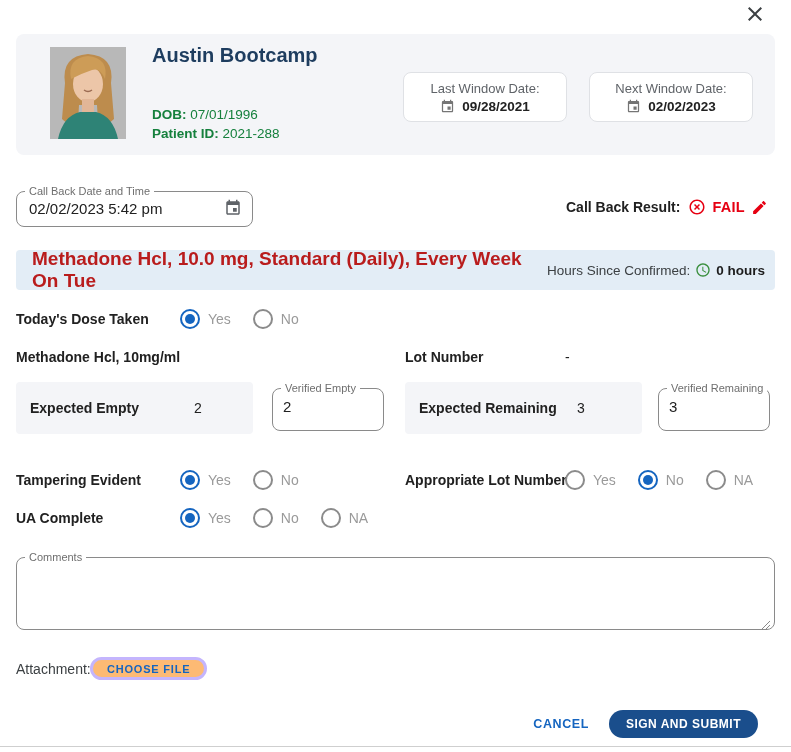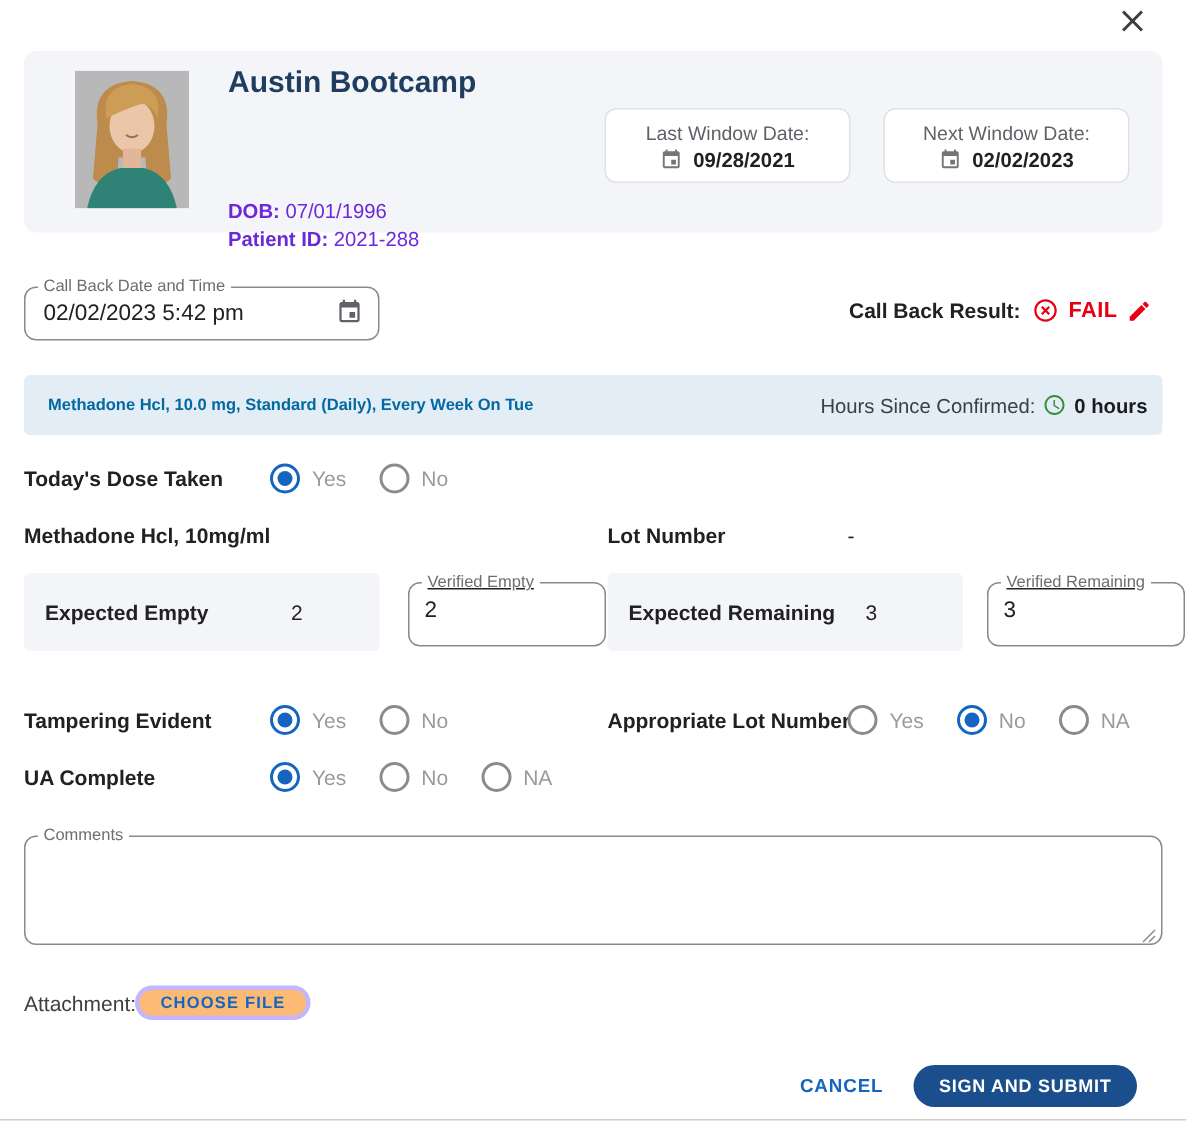--- a/index.html
+++ b/index.html
@@ -14,21 +14,21 @@
 
   .abs { position:absolute; }
 
   
   .close-btn { position:absolute; left:743px; top:2px; width:24px; height:24px; cursor:pointer; color:#3c4043; }
 
   
   .header-card { position:absolute; left:16px; top:34px; width:759px; height:121px; background:#f4f5f8; border-radius:8px; }
   .photo { position:absolute; left:34px; top:13px; width:76px; height:92px; overflow:hidden; }
   .patient-name { position:absolute; left:136px; top:10px; font-size:20px; font-weight:bold; color:#1e3d5f; }
-  .pid-row { position:absolute; left:136px; font-size:13.5px; color:#6d28d9;margin-top:26px; }
+  .pid-row { position:absolute; left:136px; font-size:13.5px; color:#15803d; }
   .pid-row b { font-weight:bold; }
   .window-card { position:absolute; top:38px; width:164px; height:50px; background:#fff; border:1px solid #dfe1e5; border-radius:8px;
                  display:flex; flex-direction:column; align-items:center; justify-content:center; gap:3px; }
   .window-card .wlabel { font-size:13px; color:#5f6368; }
   .window-card .wdate-row { display:flex; align-items:center; gap:7px; }
   .window-card .wdate { font-size:13.5px; font-weight:bold; color:#212121; }
   .cal-icon { width:15px; height:15px; color:#757575; flex:0 0 auto; }
 
   
   fieldset.outlined { position:absolute; border:1px solid #8a8a8a; border-radius:8px; background:#fff; }
@@ -45,21 +45,21 @@
   
   .cb-result { position:absolute; top:196px; right:23px; height:22px; display:flex; align-items:center; gap:6px; }
   .cb-result .cbr-label { font-size:14px; font-weight:bold; color:#212121; margin-right:2px; }
   .cbr-icon { width:18px; height:18px; color:#e60012; }
   .cbr-value { font-size:14.5px; font-weight:bold; color:#e60012; letter-spacing:0.3px;text-align:center; }
   .edit-icon { width:17px; height:17px; color:#e60012; cursor:pointer; }
 
   
   .dose-bar { position:absolute; left:16px; top:250px; width:759px; height:40px; background:#e3edf6; border-radius:4px;
               display:flex; align-items:center; padding:0 10px 0 16px; }
-  .dose-summary { font-size:11px; font-weight:bold; color:#0369a1; flex:1; }
+  .dose-summary { font-size:19px; font-weight:bold; color:#b91c1c; flex:1; }
   .hours-row { display:flex; align-items:center; gap:5px; }
   .hours-label { font-size:13.5px; color:#3c4043; }
   .clock-icon { width:16px; height:16px; color:#388e3c; }
   .hours-value { font-size:13.5px; font-weight:bold; color:#1c1c1c; }
 
   
   .sec-label { position:absolute; font-size:14px; font-weight:bold; color:#212121; line-height:24px; }
 
   
   .radio-group { position:absolute; display:flex; align-items:center; height:24px; }
@@ -68,21 +68,21 @@
   .radio.checked { border-color:#1565c0; }
   .radio.checked::after { content:""; width:10px; height:10px; border-radius:50%; background:#1565c0; }
   .rlabel { font-size:14px; color:#9a9a9a; margin-left:8px; margin-right:22px; }
   .rlabel:last-child { margin-right:0; }
 
   
   .gray-box { position:absolute; height:52px; background:#f4f5f8; border-radius:4px; display:flex; align-items:center; }
   .gray-box .gb-label { font-size:14px; font-weight:bold; color:#212121; margin-left:14px; }
   .gray-box .gb-value { position:absolute; font-size:14px; color:#212121; }
 
-  .small-input { width:132px; height:48px;text-decoration:underline; }
+  .small-input { width:112px; height:48px; }
   .small-input .si-inner { padding:4px 10px 8px 10px; }
   .small-input input { font-size:14.5px; }
 
   
   .comments-field { left:16px; top:552px; width:759px; height:78px; }
   .comments-field textarea { resize:none; height:52px; padding:2px 10px 0 12px; font-size:14px; display:block; }
   .resize-grip { position:absolute; right:3px; bottom:3px; width:10px; height:10px; }
 
   
   .attach-label { position:absolute; left:16px; top:658px; font-size:14px; color:#3c4043; line-height:22px; }

